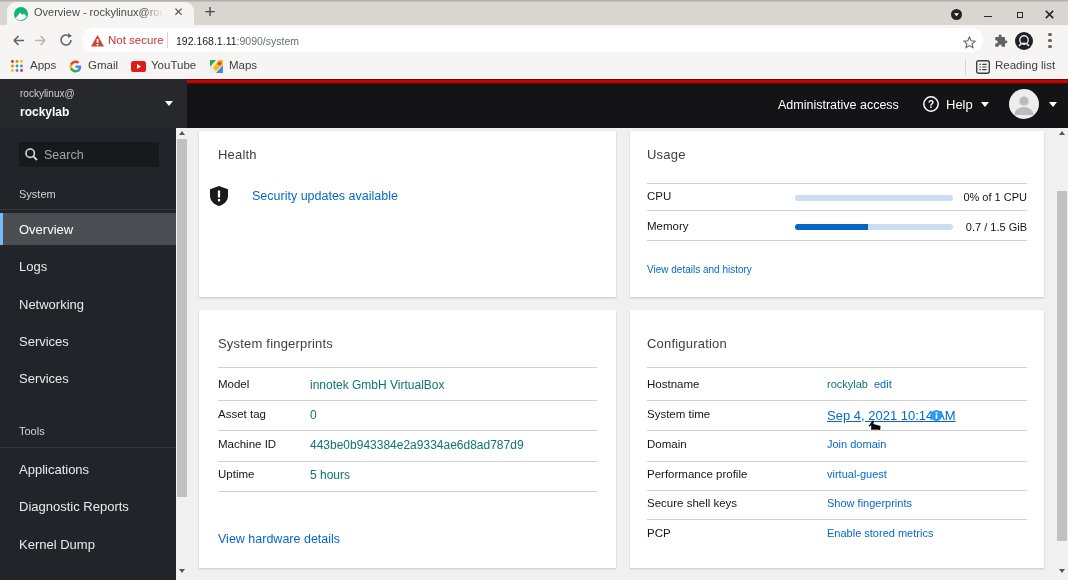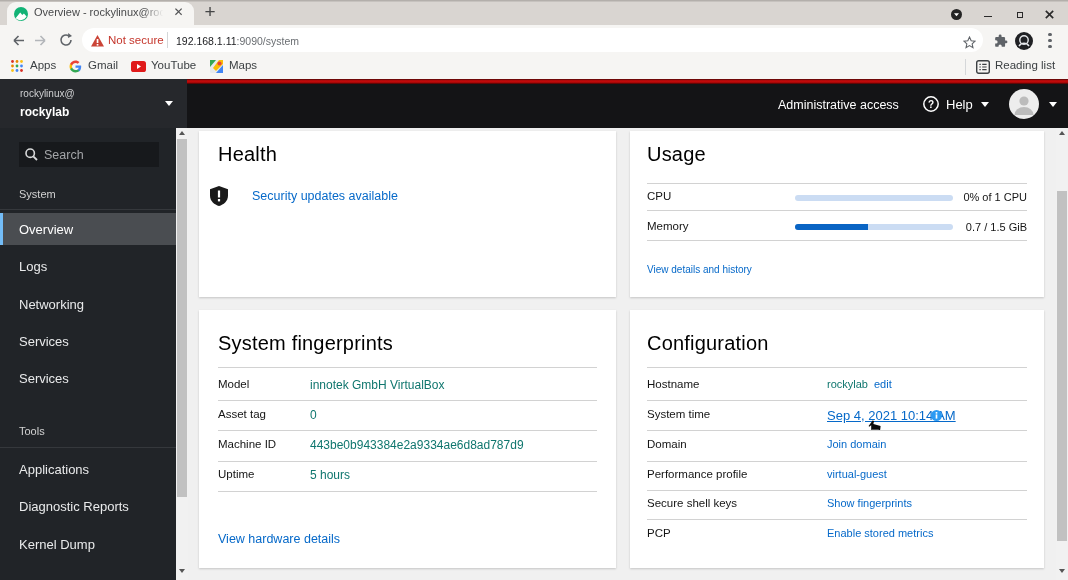--- a/index.html
+++ b/index.html
@@ -23,21 +23,21 @@
   #sideheader { left:0; top:79px; width:187px; height:49px; background:#26282c; }
   #sidebar { left:0; top:128px; width:176px; height:452px; background:#212428; }
   #leftscroll { left:176px; top:128px; width:12px; height:452px; background:#f1f1f1; }
   #rightscroll { left:1056px; top:128px; width:12px; height:452px; background:#f1f1f1; }
   .sthumb { background:#c1c1c1; }
   .navitem { left:0; width:176px; height:36px; color:#e9eaeb; font-size:13px; line-height:36px; padding-left:19px; }
   .navlabel { left:19px; color:#d2d2d2; font-size:11px; }
   .navdiv { left:0; width:176px; height:1px; background:#35383c; }
   
   .card { background:#fff; box-shadow:0 1px 2px rgba(0,0,0,0.18); }
-  .ctitle { font-size:20px; line-height:19px; color:#000000; letter-spacing:0.2px; }
+  .ctitle { font-size:13px; line-height:19px; color:#404040; letter-spacing:0.2px; }
   .link { color:#0669c9; font-size:11px; }
   .hr { height:1px; background:#d2d2d2; }
   .lbl { font-size:11.5px; color:#151515; }
   .val { font-size:12px; color:#0f766e; }
   .track { height:6px; border-radius:3px; background:#cbdcf3; }
   .caret { width:0; height:0; border-left:4px solid transparent; border-right:4px solid transparent; border-top:5px solid #fff; }
 </style>
 </head>
 <body>
 <div id="app">

